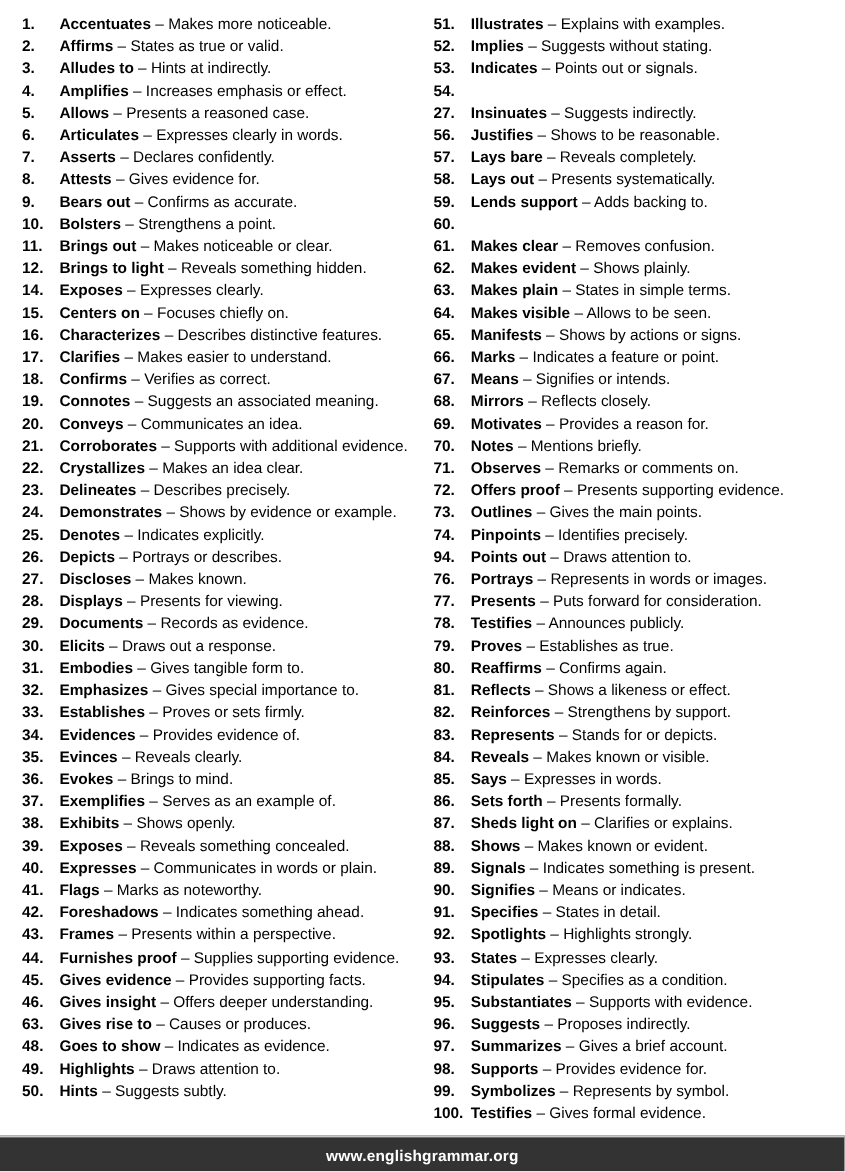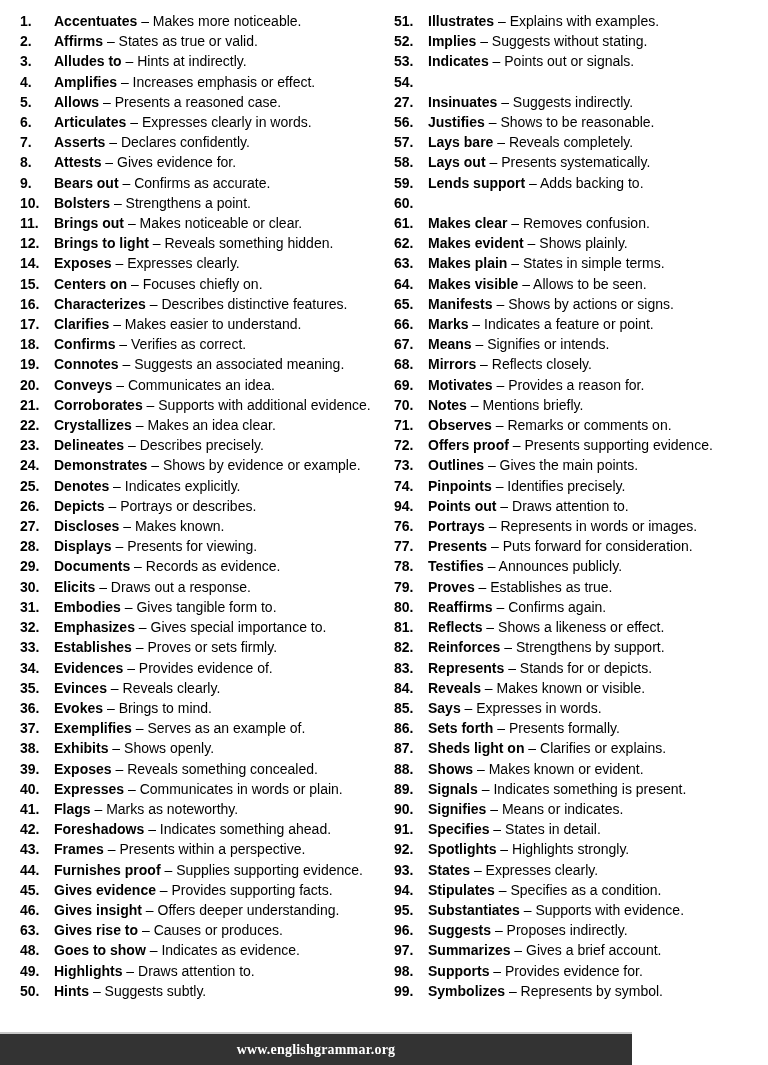--- a/index.html
+++ b/index.html
@@ -35,29 +35,28 @@
     font-weight: 700;
     padding-right: 2px;
     box-sizing: border-box;
   }
   .term { font-weight: 700; }
   .sep, .def { font-weight: 400; }
   .footer {
     position: absolute;
     left: 0;
     bottom: 0;
-    width: 632px;
+    width: 768px;
     height: 31px;
     background: #333333;
     border-top: 2px solid #c8c8c8;
     box-sizing: content-box;
     display: flex;
     align-items: center;
     justify-content: center;
-    font-family: Liberation Serif, serif;
   }
   .footer-text {
     color: #ffffff;
     font-weight: 700;
     font-size: 14px;
     letter-spacing: 0.2px;
   }
 </style>
 </head>
 <body>
@@ -551,19 +550,23 @@
       <div class="row">
         <span class="num">98.</span>
         <span class="body"><span class="term">Supports</span><span class="sep"> – </span><span class="def">Provides evidence for.</span></span>
       </div>
 
       <div class="row">
         <span class="num">99.</span>
         <span class="body"><span class="term">Symbolizes</span><span class="sep"> – </span><span class="def">Represents by symbol.</span></span>
       </div>
 
+      <div class="row">
+        <span class="num">100.</span>
+        <span class="body"><span class="term">Testifies</span><span class="sep"> – </span><span class="def">Gives formal evidence.</span></span>
+      </div>
     </div>
 
   <div class="footer">
     <span class="footer-text">www.englishgrammar.org</span>
   </div>
 
 </div>
 
 </body></html>

